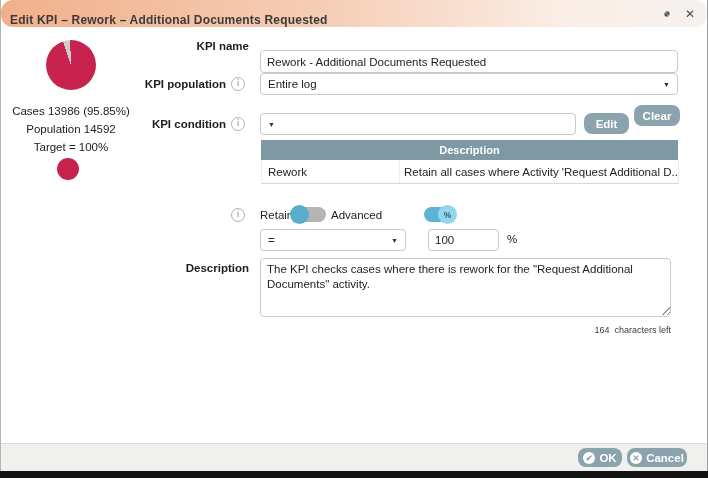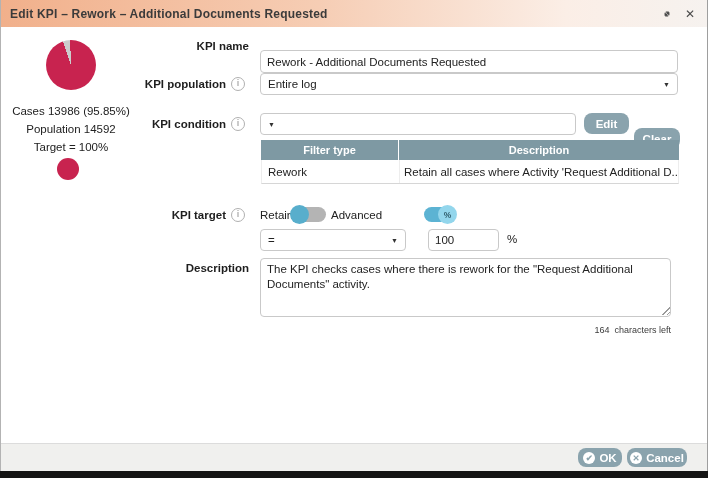--- a/index.html
+++ b/index.html
@@ -12,21 +12,21 @@
   }
   .dialog {
     position:absolute; left:0; top:0; width:708px; height:471px;
     background:#ffffff;
     border-left:1px solid #b3b3b3; border-right:1px solid #9e9e9e;
   }
   
   .titlebar {
     position:absolute; left:0; top:0; width:100%; height:27px;
     background:linear-gradient(90deg,#f1b08b 0%,#f6cdb4 45%,#fbeee6 80%,#f6f2ef 100%);
-    display:flex; align-items:center;
+    display:flex; align-items:flex-end;border-radius:12px;
   }
   .titlebar-text {
     font-size:12px; font-weight:700; color:#3b3b3b; padding-left:9px; letter-spacing:.2px;
   }
   .titlebar-icons { position:absolute; right:10px; top:0; height:27px; display:flex; align-items:center; gap:9px; }
   .tb-icon { width:14px; height:14px; color:#4a4a4a; display:flex; align-items:center; justify-content:center; cursor:pointer; }
   .tb-icon svg { width:12px; height:12px; stroke:#4a4a4a; stroke-width:1.3; fill:none; }
   .close-glyph { font-size:12px; color:#4a4a4a; line-height:1; }
   
   .pie {
@@ -104,21 +104,21 @@
     background:#f0f0ee; border-top:1px solid #dcdcdc;
   }
   .btn-icon {
     width:12px; height:12px; border-radius:50%; background:#fff; color:#8aa3ad;
     display:flex; align-items:center; justify-content:center; font-size:8.5px; font-weight:700;
     margin-right:4px; flex:none;
   }
   .ok-btn { left:577px; top:448px; width:44px; height:19px; }
   .cancel-btn { left:626px; top:448px; width:60px; height:19px; }
   .edit-btn { left:583px; top:113px; width:45px; height:21px; }
-  .clear-btn { left:633px; top:128px; width:46px; height:21px; }
+  .clear-btn { left:633px; top:105px; width:46px; height:21px; }
 </style>
 </head>
 <body>
 
 <div class="dialog">
 
   <div class="titlebar">
     <span class="titlebar-text">Edit KPI – Rework – Additional Documents Requested</span>
     <span class="titlebar-icons">
       <span class="tb-icon">
@@ -153,30 +153,28 @@
   <div class="flabel" style="left:95px; top:118px; width:130px;">KPI condition</div>
   <div class="info-icon" style="left:230px; top:117px;">i</div>
   <div class="dropdown" style="left:259px; top:113px; width:316px; height:22px;">
     <span class="dd-arrow">▼</span>
   </div>
   <button class="btn edit-btn">Edit</button>
   <button class="btn clear-btn">Clear</button>
 
   <div class="ftable">
     <div class="hrow">
-      <div class="hcell">Filter type</div>
       <div class="hcell">Description</div>
     </div>
     <div class="drow">
       <div class="dcell">Rework</div>
       <div class="dcell">Retain all cases where Activity 'Request Additional D...</div>
     </div>
   </div>
 
-  <div class="flabel" style="left:95px; top:209px; width:130px;">KPI target</div>
   <div class="info-icon" style="left:230px; top:208px;">i</div>
   <span class="toggle-label" style="left:259px; top:209px;">Retain</span>
   <div class="toggle toggle1">
     <div class="knob"></div>
   </div>
   <span class="toggle-label" style="left:330px; top:209px;">Advanced</span>
   <div class="toggle toggle2">
     <div class="knob">%</div>
   </div>
 

